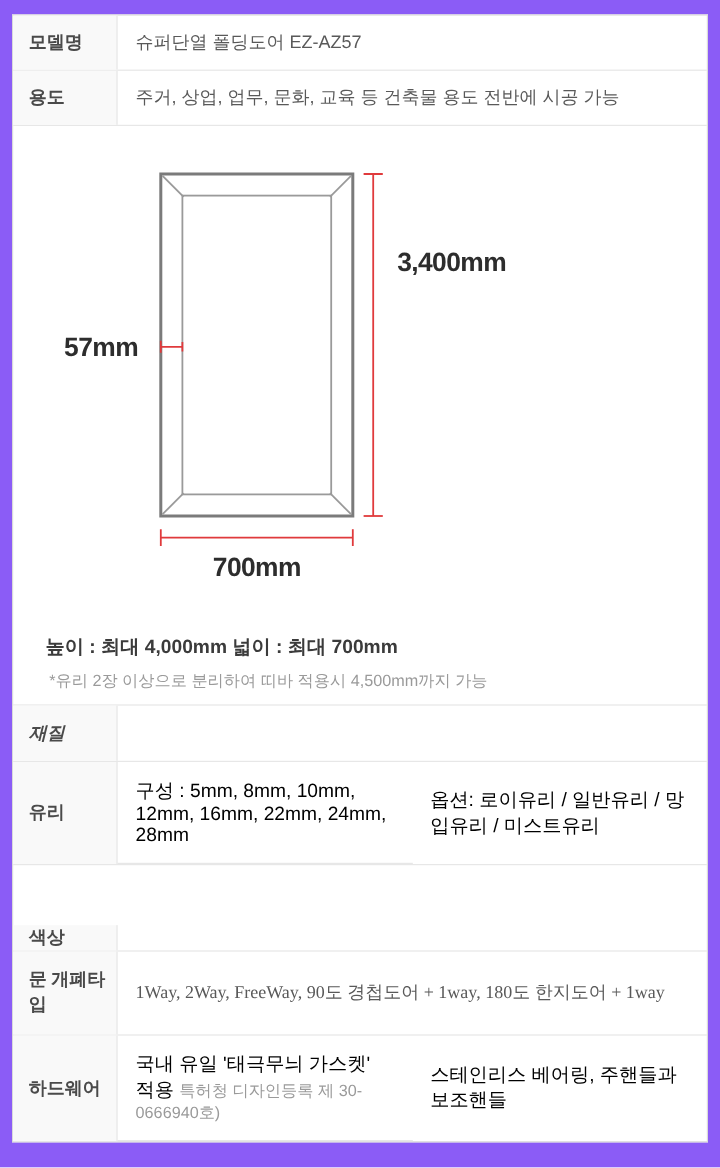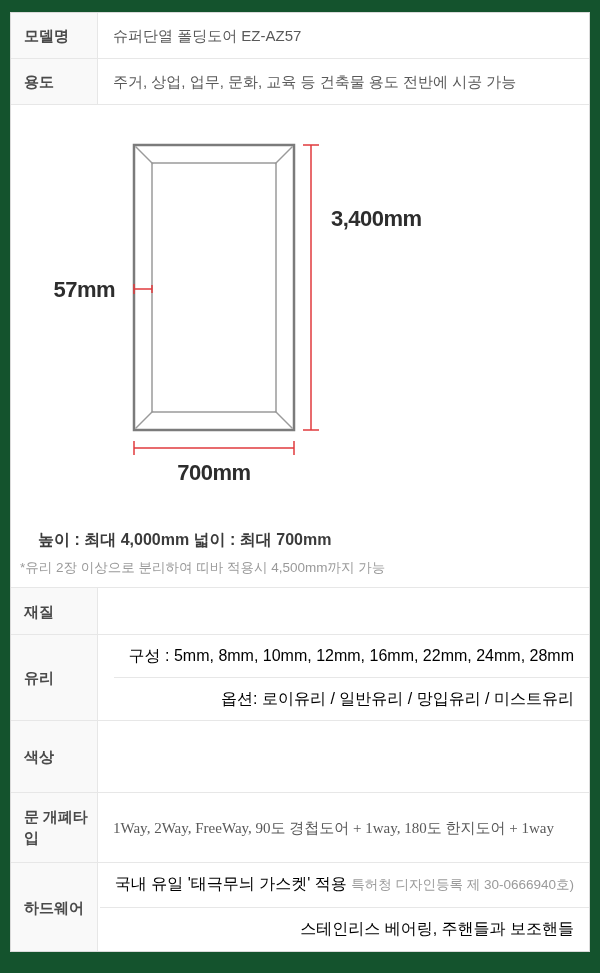--- a/index.html
+++ b/index.html
@@ -1,17 +1,17 @@
 <!DOCTYPE html>
 <html><head>
 <meta charset="utf-8">
 <style>
   * { margin:0; padding:0; box-sizing:border-box; }
   html,body { background:#ffffff; font-family:"Liberation Sans","DejaVu Sans",sans-serif; }
-  .page { position:relative; width:600px; height:973px; background:#14532d; overflow:hidden; }
+  .page { position:relative; width:600px; height:973px; background:#8b5cf6; overflow:hidden; }
 
   .spec-table {
     position:absolute; left:10px; top:12px; width:580px;
     border:1px solid #dadada; background:#fff;
   }
   .row { display:flex; border-bottom:1px solid #e7e7e7; }
   .row:last-child { border-bottom:none; }
 
   .label-cell {
     width:87px; min-width:87px; background:#f9f9f9;
@@ -20,39 +20,39 @@
     padding-left:13px; padding-right:6px;
     font-size:15px; font-weight:700; color:#4a4a4a; line-height:21px;
   }
   .value-cell {
     flex:1; display:flex; flex-direction:column; justify-content:center;
     padding:0 15px; font-size:15px; color:#595959; line-height:22px;
   }
   .note-text { font-size:13.5px; color:#9a9a9a; }
 
   .h46 { height:46px; }
-  .h47 { height:47px; }
-  .h72 { height:72px; }
+  .h47 { height:47px;font-style:italic; }
+  .h72 { height:72px;align-items:flex-end; }
   .h70 { height:70px;font-family:Liberation Serif, serif; }
 
   
-  .split-value { flex:1; display:flex; flex-direction:column; padding:0;align-items:flex-end; }
+  .split-value { flex:1; display:flex; flex-direction:row; padding:0; }
   .split-half { flex:1; display:flex; align-items:center; padding:0 15px; }
   .split-half.first { border-bottom:1px solid #e7e7e7; }
 
   
   .size-row { height:483px; }
   .size-value { position:relative; padding:0; }
   .diagram-svg { position:absolute; left:0; top:0; }
   .size-summary {
     position:absolute; left:15px; top:424px;
     font-size:16px; font-weight:700; color:#3b3b3b;margin-left:12px;
   }
   .size-note {
-    position:absolute; left:9px; top:452px;
+    position:absolute; left:30px; top:452px;
     font-size:13.5px; color:#9a9a9a;
   }
 
   .dim-text {
     font-family:"Liberation Sans","DejaVu Sans",sans-serif;
     font-size:22px; font-weight:700; fill:#2d2d2d; letter-spacing:-0.5px;
   }
 </style>
 </head>
 <body>

